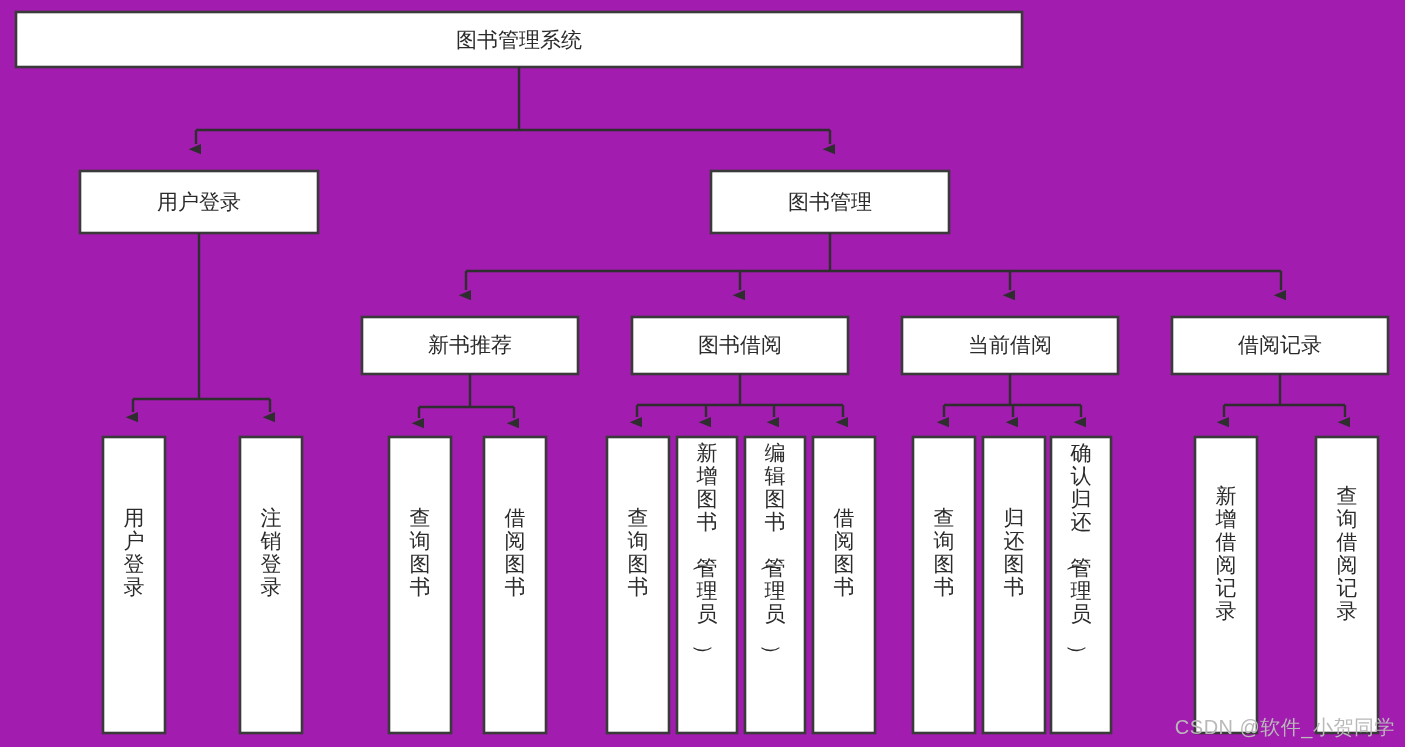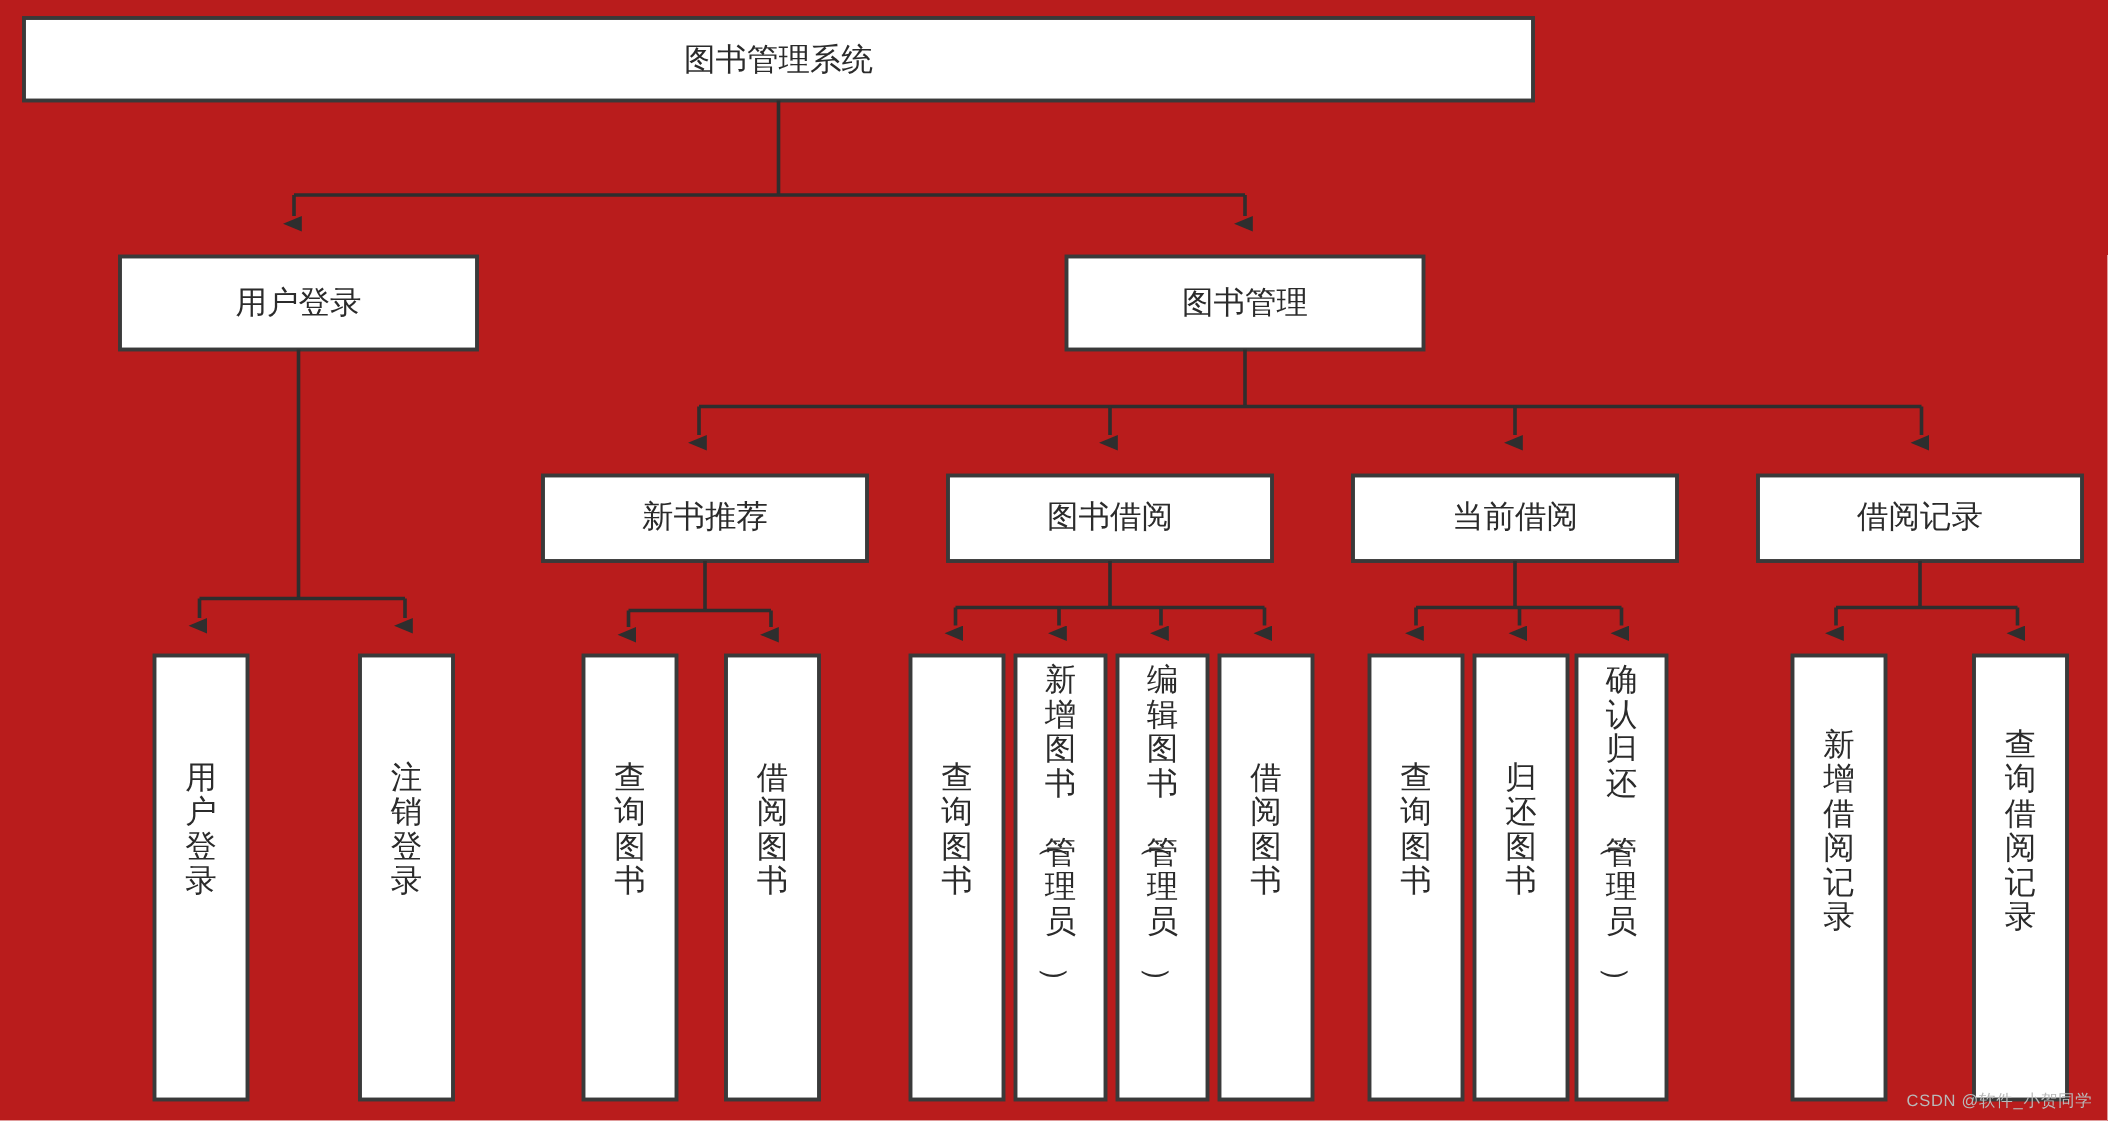--- a/index.html
+++ b/index.html
@@ -8,21 +8,21 @@
     padding: 0;
     background: #ffffff;
   }
   body {
     font-family: "Liberation Sans", "DejaVu Sans", sans-serif;
   }
   #diagram-root {
     position: relative;
     width: 1405px;
     height: 747px;
-    background: #b91c1c;
+    background: #a21caf;
     overflow: hidden;
   }
   svg#tree-svg {
     position: absolute;
     left: 0;
     top: 0;
     width: 1405px;
     height: 747px;
     display: block;
   }
@@ -51,21 +51,21 @@
   }
   .arrow-head {
     fill: #2e2e2e;
     stroke: none;
   }
   .watermark {
     position: absolute;
     right: 10px;
     bottom: 6px;
     font-family: "Liberation Sans", "DejaVu Sans", sans-serif;
-    font-size: 11px;
+    font-size: 20px;
     color: #b9b9b9;
     letter-spacing: 0.5px;
     white-space: nowrap;
     pointer-events: none;
     user-select: none;
   }
 </style>
 </head>
 <body>
 

